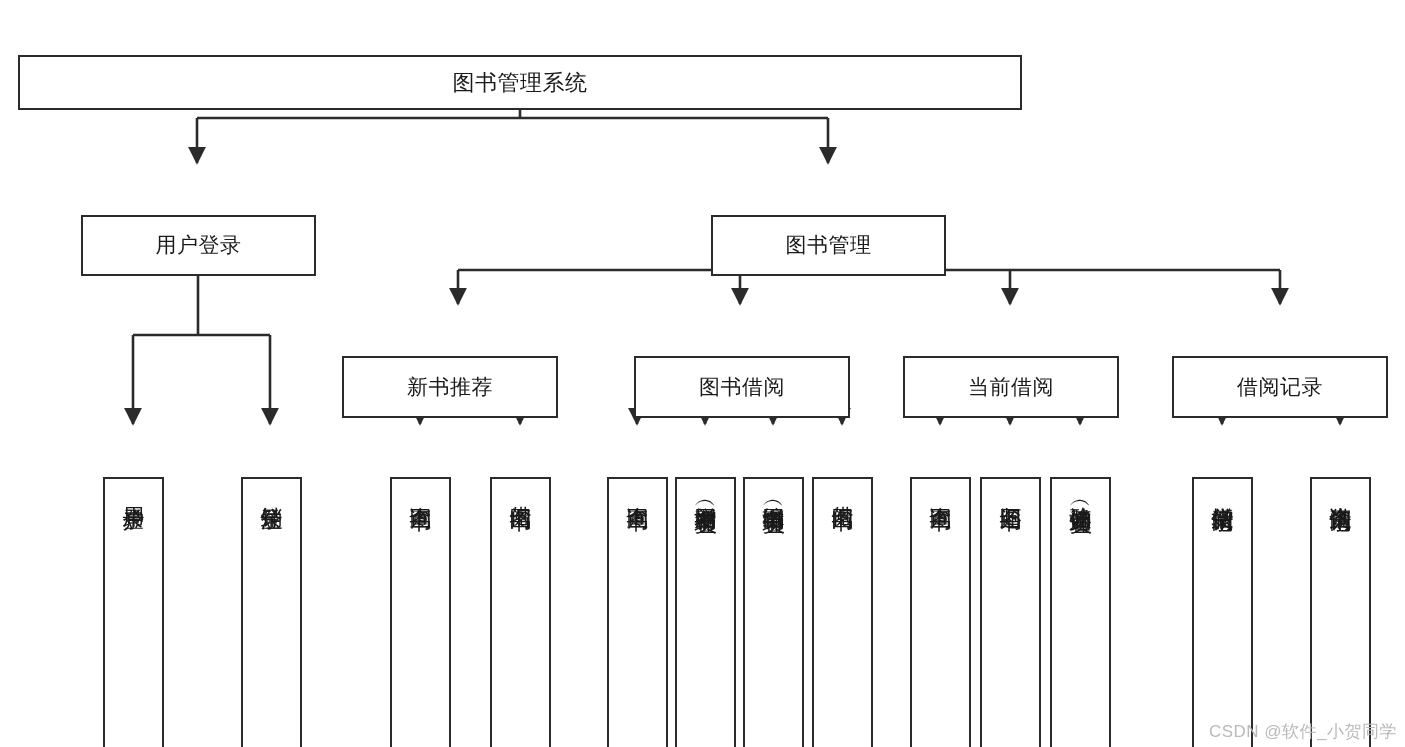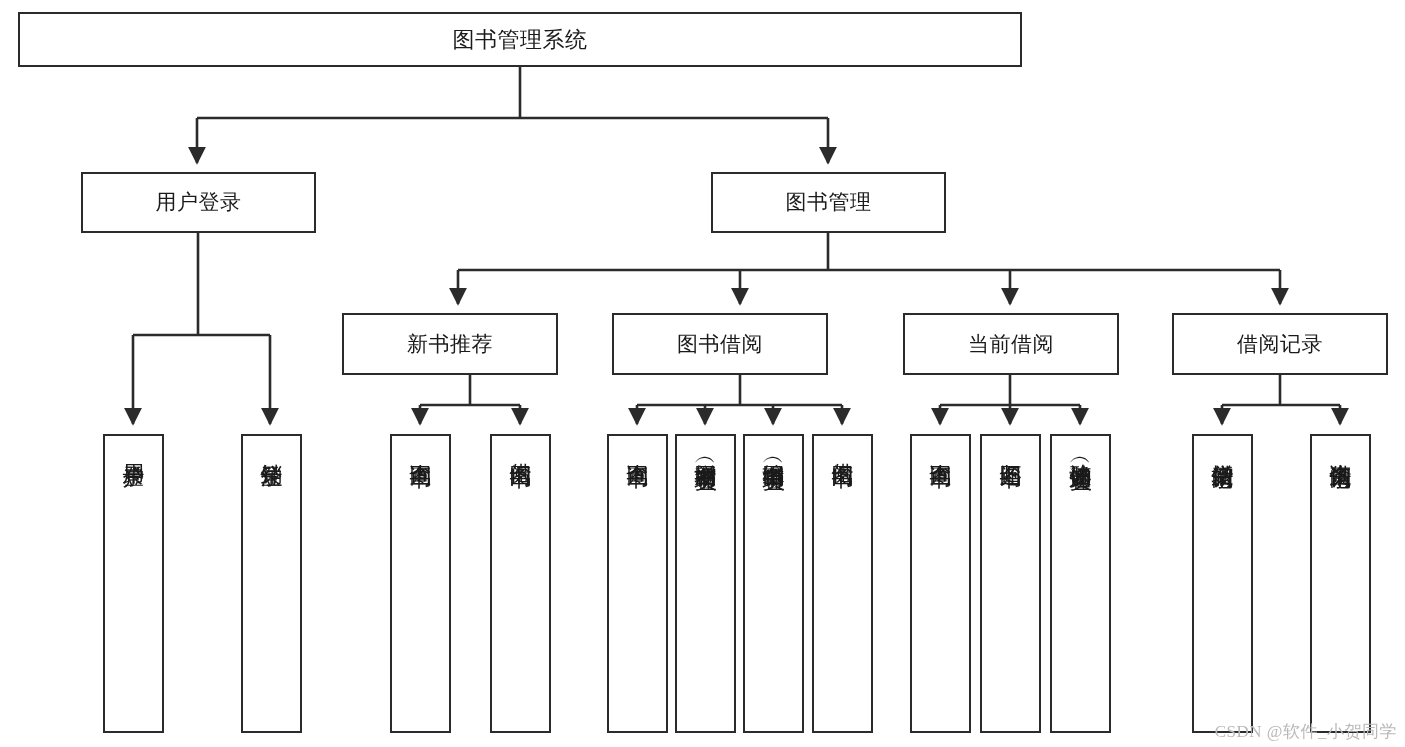--- a/index.html
+++ b/index.html
@@ -29,20 +29,21 @@
   .node {
     position: absolute;
     box-sizing: border-box;
     background: #ffffff;
     border: 2px solid #2b2b2b;
     display: flex;
     align-items: center;
     justify-content: center;
     color: #1a1a1a;
     z-index: 2;
+    margin-top: 43px;
   }
   .node .label {
     display: block;
     text-align: center;
     line-height: 1.18;
     white-space: nowrap;
   }
   
   .node.h .label {
     font-size: 21px;
@@ -68,21 +69,20 @@
   .watermark {
     position: absolute;
     right: 8px;
     bottom: 4px;
     font-size: 17px;
     color: #b9b9b9;
     letter-spacing: 0.5px;
     z-index: 5;
     white-space: nowrap;
     user-select: none;
-    font-family: Liberation Serif, serif;
   }
 </style>
 </head>
 <body>
 
 <div id="canvas">
 
   <svg id="edges" viewBox="0 0 1405 747">
     <defs>
       <marker id="arrow" viewBox="0 0 10 10" refX="9" refY="5" markerWidth="7" markerHeight="7" orient="auto-start-reverse">
@@ -140,21 +140,21 @@
   <div class="node h" style="left:81px; top:172px; width:235px; height:61px;">
     <span class="label">用户登录</span>
   </div>
   <div class="node h" style="left:711px; top:172px; width:235px; height:61px;">
     <span class="label">图书管理</span>
   </div>
 
   <div class="node h" style="left:342px; top:313px; width:216px; height:62px;">
     <span class="label">新书推荐</span>
   </div>
-  <div class="node h" style="left:612px; top:313px; width:216px; height:62px;">
+  <div class="node h" style="left:634px; top:313px; width:216px; height:62px;">
     <span class="label">图书借阅</span>
   </div>
   <div class="node h" style="left:1172px; top:313px; width:216px; height:62px;">
     <span class="label">借阅记录</span>
   </div>
   <div class="node h" style="left:903px; top:313px; width:216px; height:62px;">
     <span class="label">当前借阅</span>
   </div>
 
   <div class="node v" style="left:103px; top:434px; width:61px; height:299px;">

